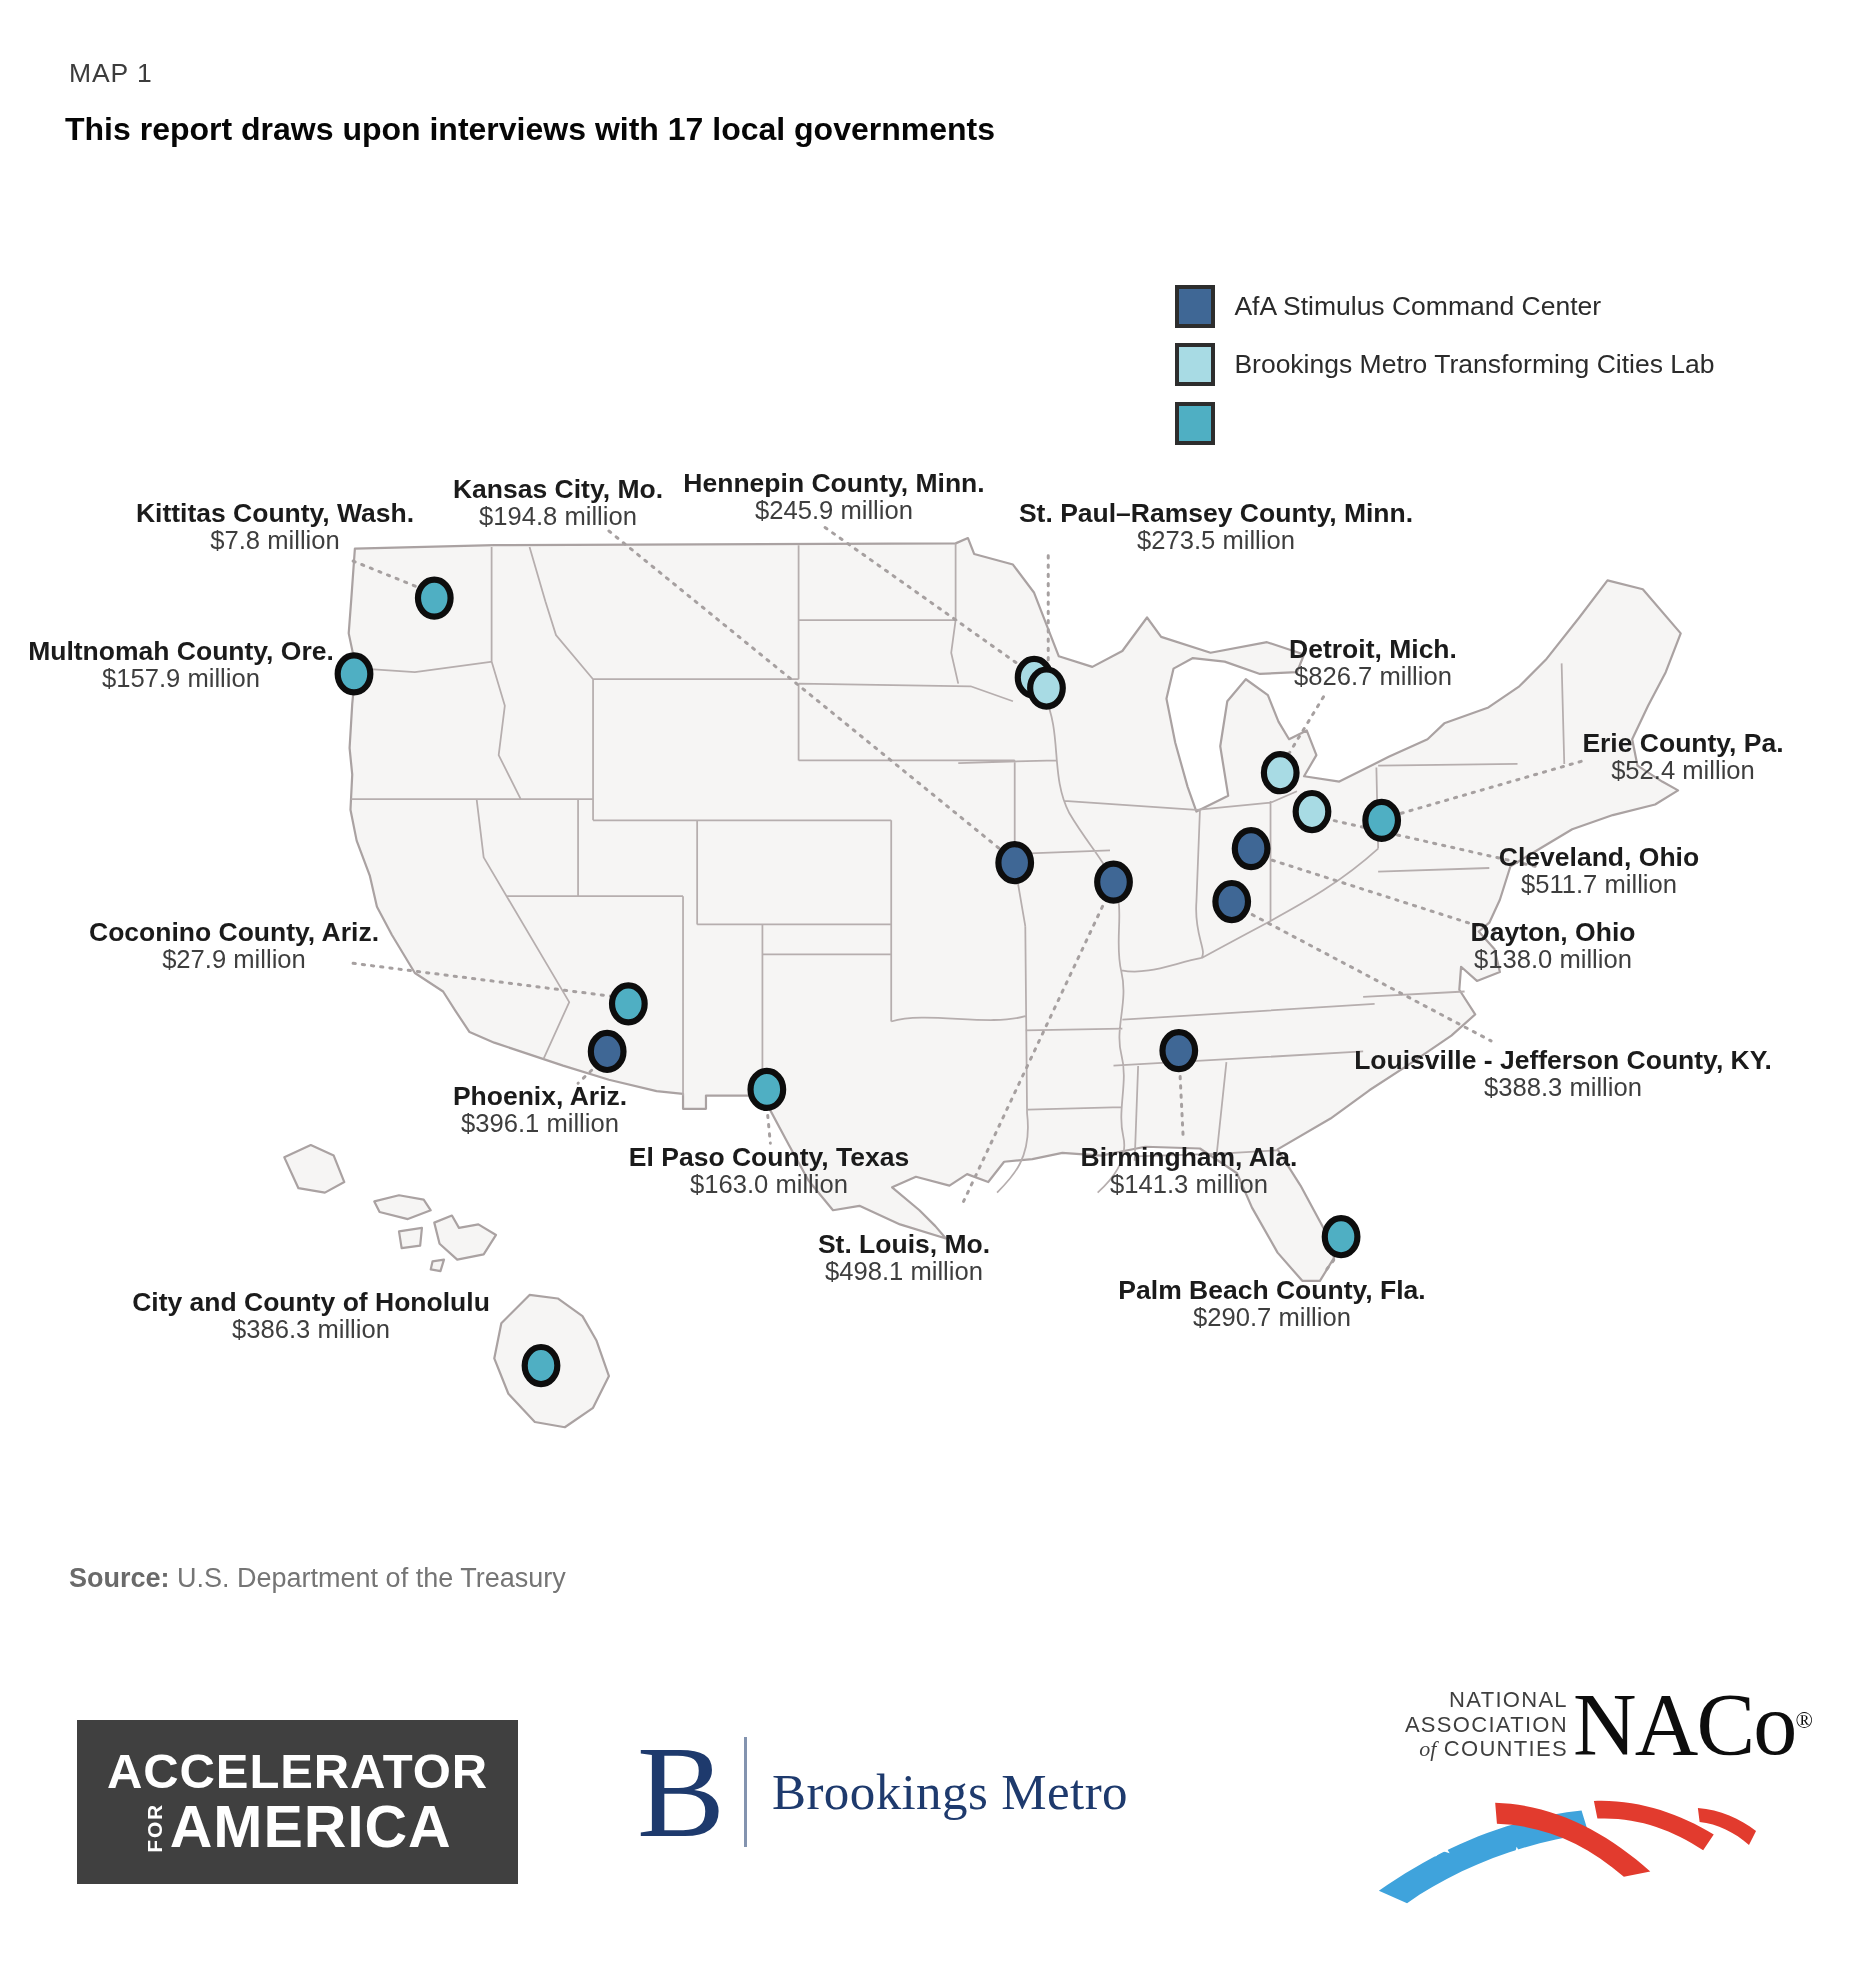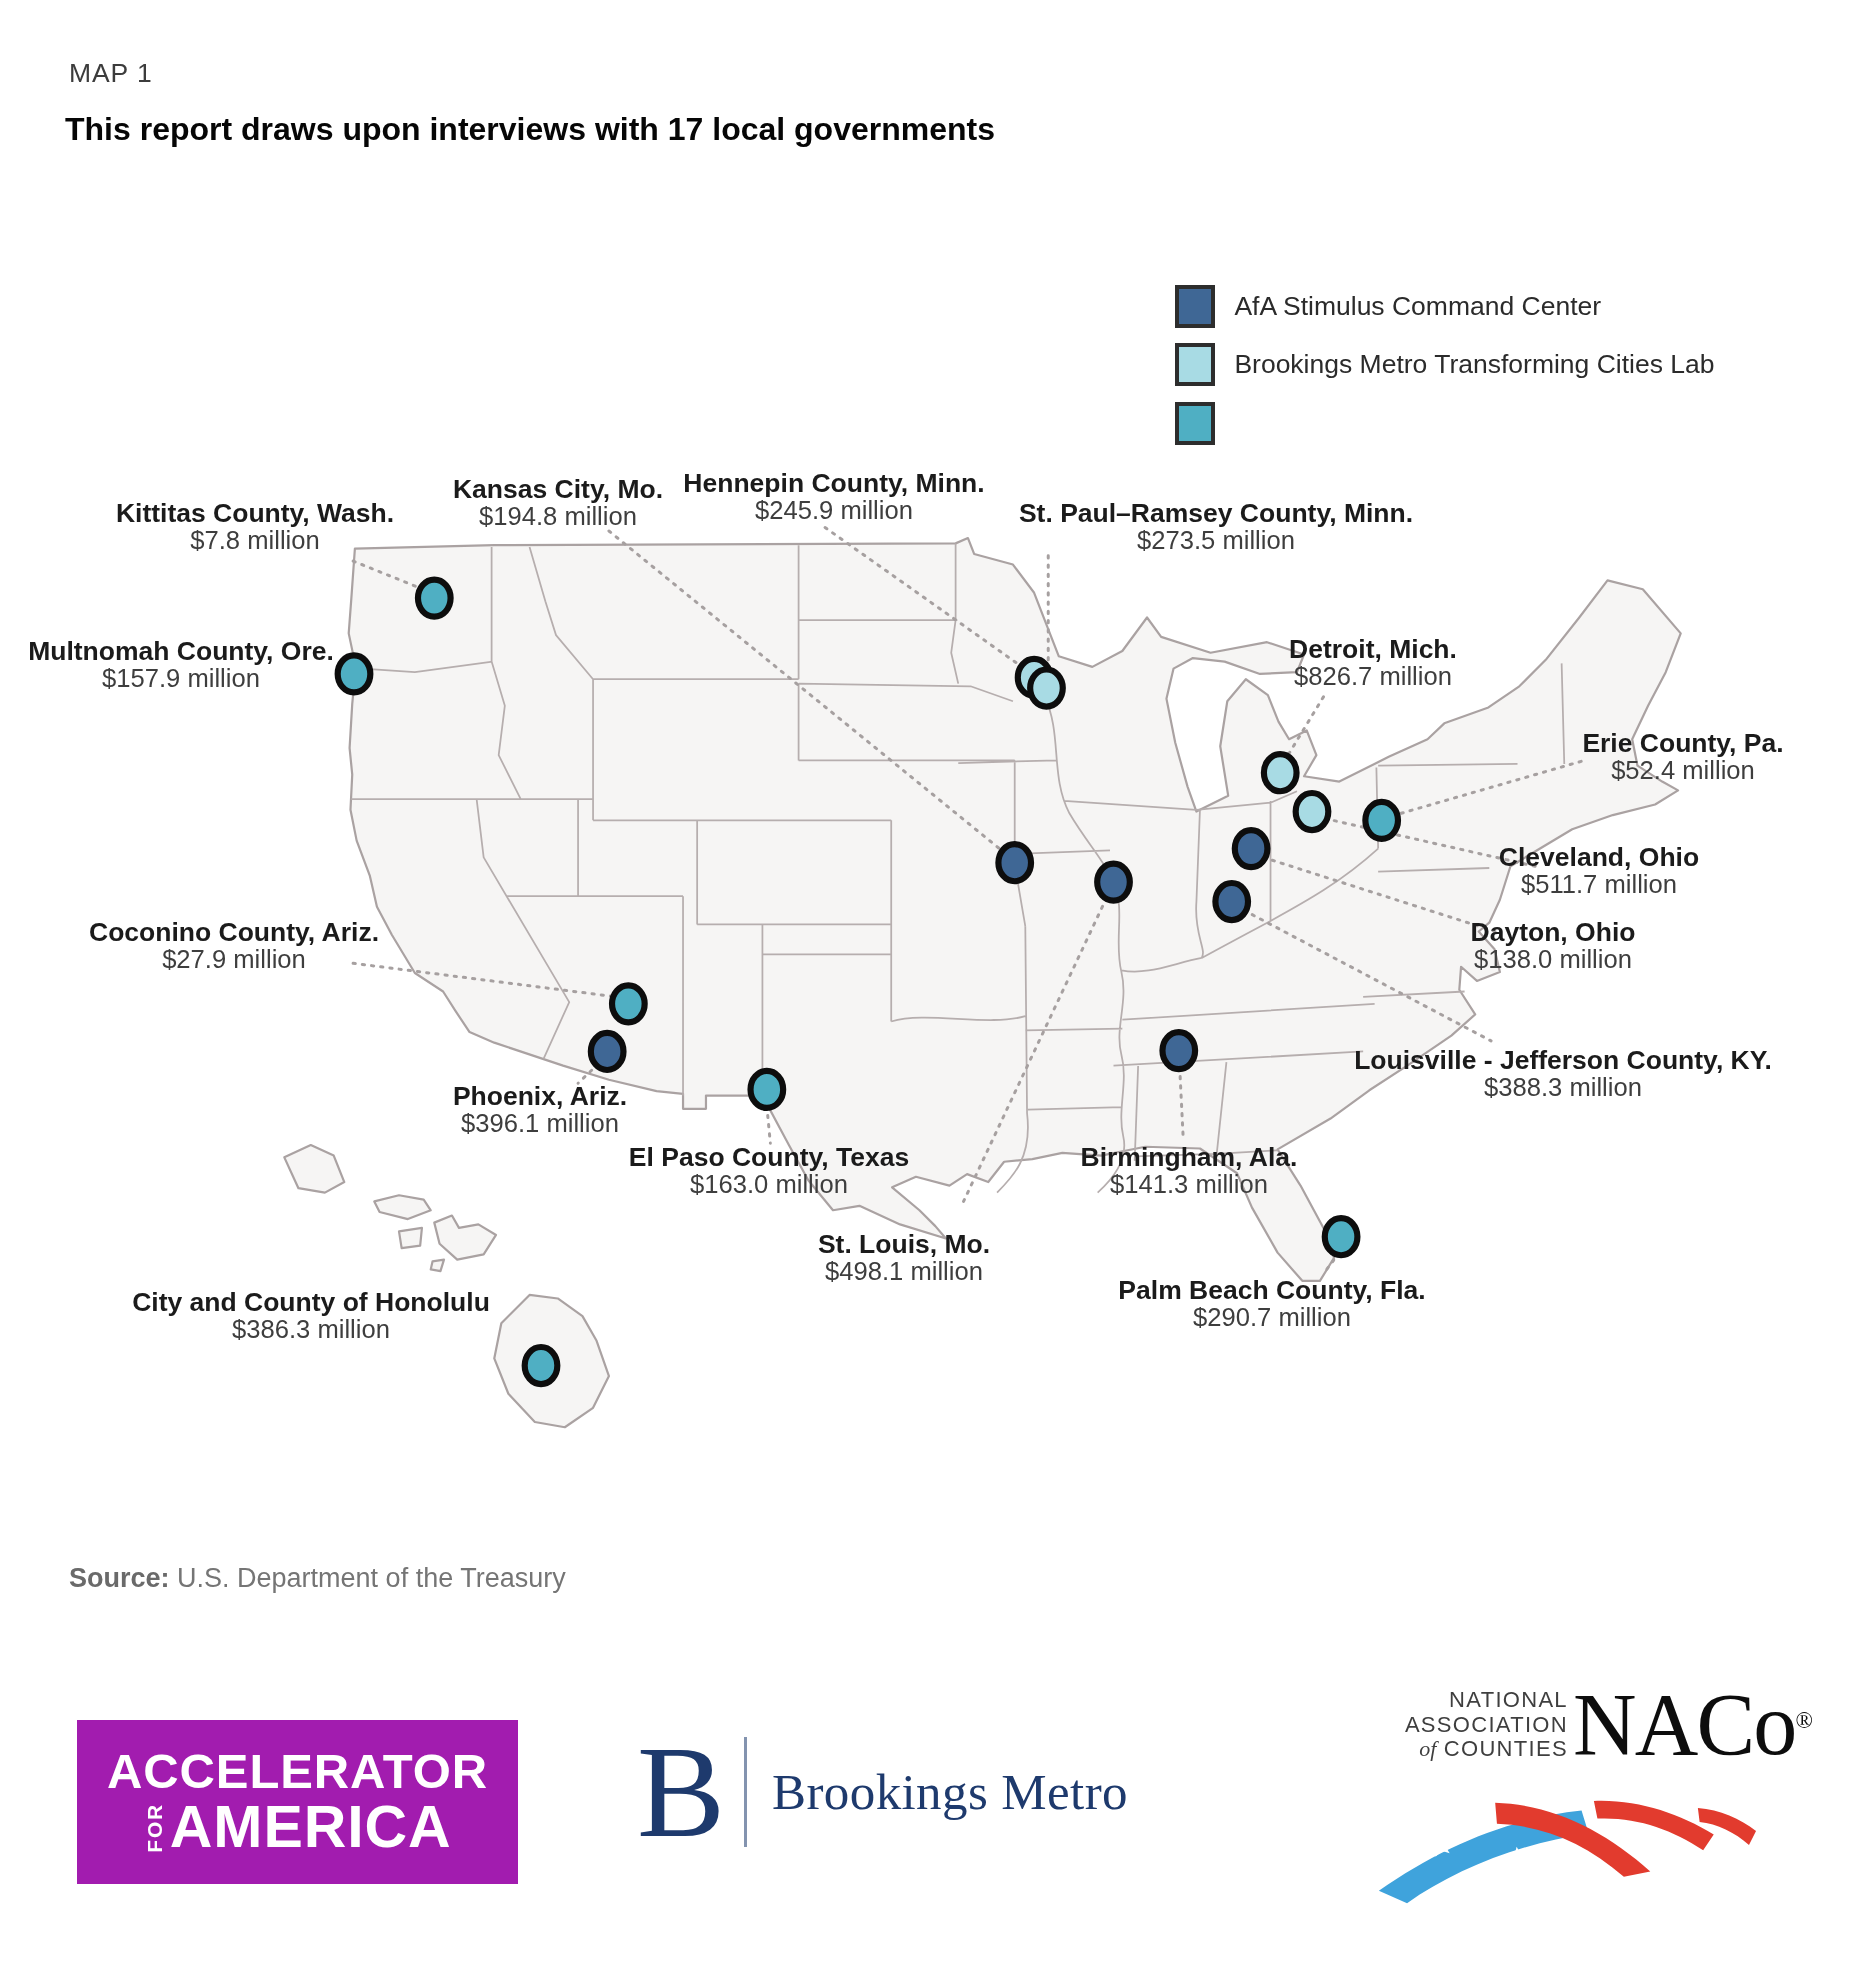--- a/index.html
+++ b/index.html
@@ -155,21 +155,21 @@
       <ellipse cx="688" cy="1192" rx="18.5" ry="21" class="marker" fill="#3f6795"></ellipse>
       <ellipse cx="869" cy="1235" rx="18.5" ry="21" class="marker" fill="#4fafc3"></ellipse>
       <ellipse cx="1336" cy="1191" rx="18.5" ry="21" class="marker" fill="#3f6795"></ellipse>
       <ellipse cx="1262" cy="1000" rx="18.5" ry="21" class="marker" fill="#3f6795"></ellipse>
       <ellipse cx="1520" cy="1402" rx="18.5" ry="21" class="marker" fill="#4fafc3"></ellipse>
       <ellipse cx="613" cy="1548" rx="18.5" ry="21" class="marker" fill="#4fafc3"></ellipse>
     </g>
 </svg>
 
 <div id="labels">
-    <div class="loc-label" style="left: 255px; top: 499px;">
+    <div class="loc-label" style="left: 275px; top: 499px;">
       <div class="loc-name">Kittitas County, Wash.</div>
       <div class="loc-value">$7.8 million</div>
     </div>
     <div class="loc-label" style="left: 558px; top: 475px;">
       <div class="loc-name">Kansas City, Mo.</div>
       <div class="loc-value">$194.8 million</div>
     </div>
     <div class="loc-label" style="left: 834px; top: 469px;">
       <div class="loc-name">Hennepin County, Minn.</div>
       <div class="loc-value">$245.9 million</div>
@@ -229,21 +229,21 @@
     <div class="loc-label" style="left: 311px; top: 1288px;">
       <div class="loc-name">City and County of Honolulu</div>
       <div class="loc-value">$386.3 million</div>
     </div>
   </div>
 
 <div class="abs source-line">
   <b>Source:</b><span> U.S. Department of the Treasury</span>
 </div>
 
-<div class="abs afa-logo" id="afa-logo" style="background: #a21caf;">
+<div class="abs afa-logo" id="afa-logo" style="background: #404040;">
   <div class="afa-line1">ACCELERATOR</div>
   <div class="afa-row2">
     <div class="afa-for">FOR</div>
     <div class="afa-line2">AMERICA</div>
   </div>
 </div>
 
 <div class="abs brookings-logo" id="brookings-logo">
   <div class="brookings-b" style="color: rgb(30, 58, 109);">B</div>
   <div class="brookings-divider" style="background: rgb(30, 58, 109);"></div>

